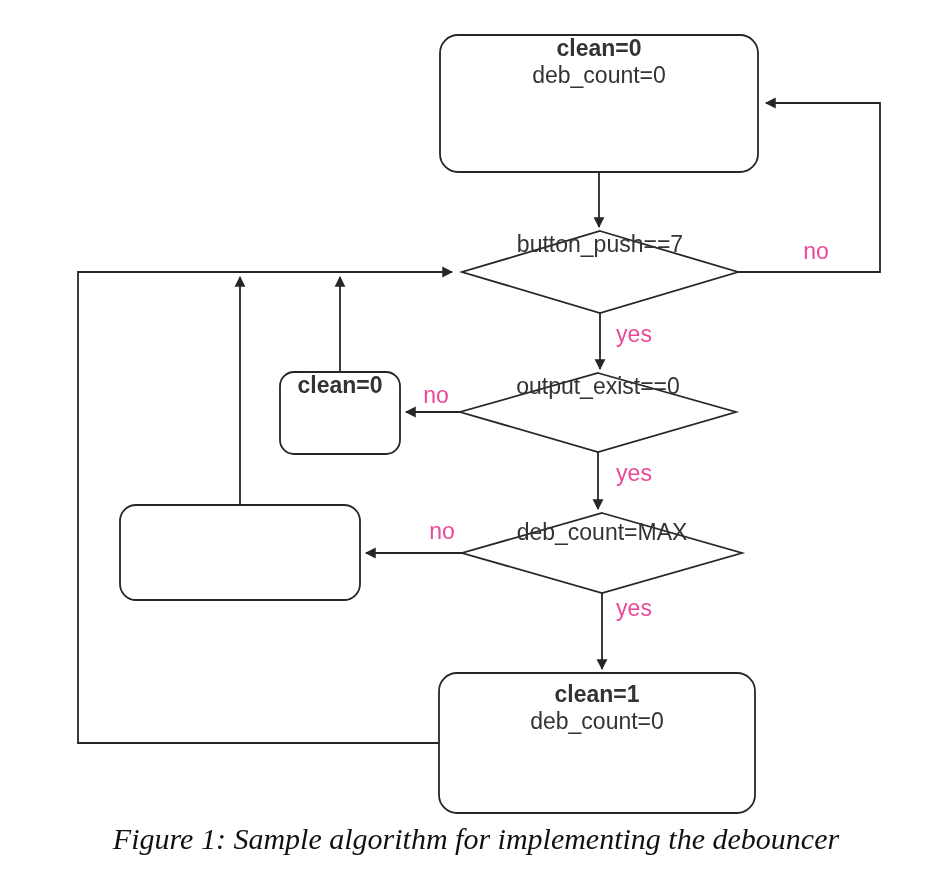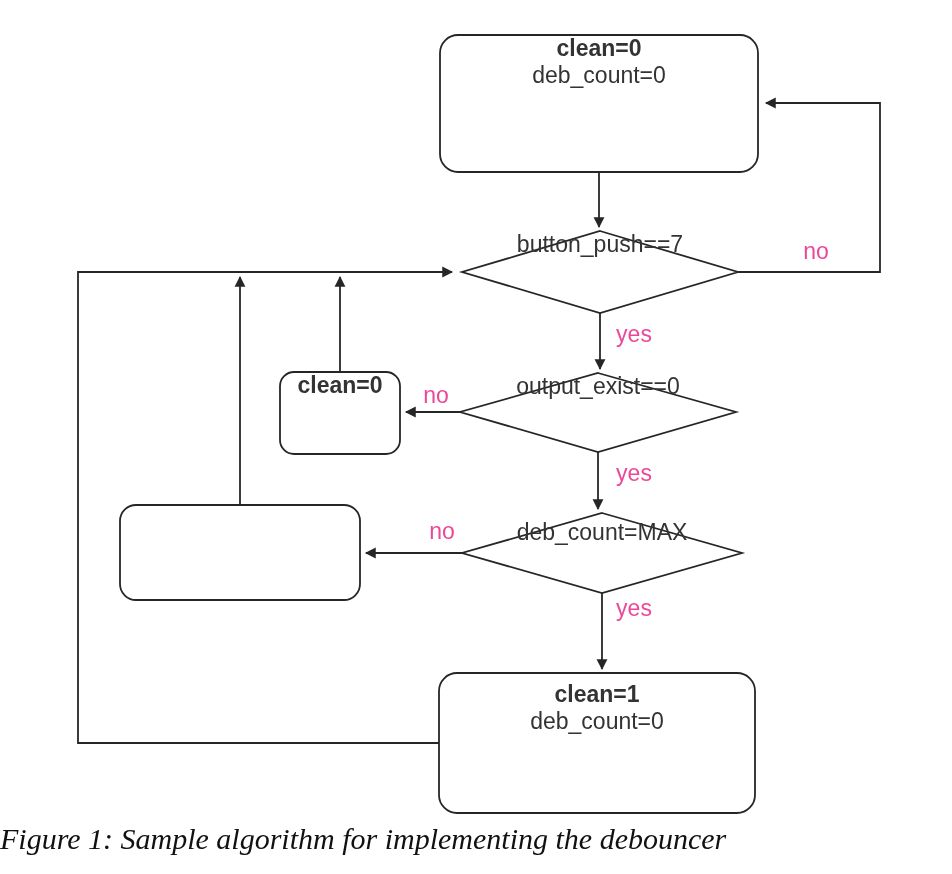--- a/index.html
+++ b/index.html
@@ -37,21 +37,21 @@
     line-height: 23px;
     white-space: nowrap;
     pointer-events: none;
   }
 
   .caption {
     position: absolute;
     left: 0;
     top: 822px;
     width: 952px;
-    text-align: left;
+    text-align: center;
     font-family: "Liberation Serif", serif;
     font-style: italic;
     font-size: 30px;
     color: #111111;
   }
 </style>
 </head>
 <body>
 
 <div class="stage">

